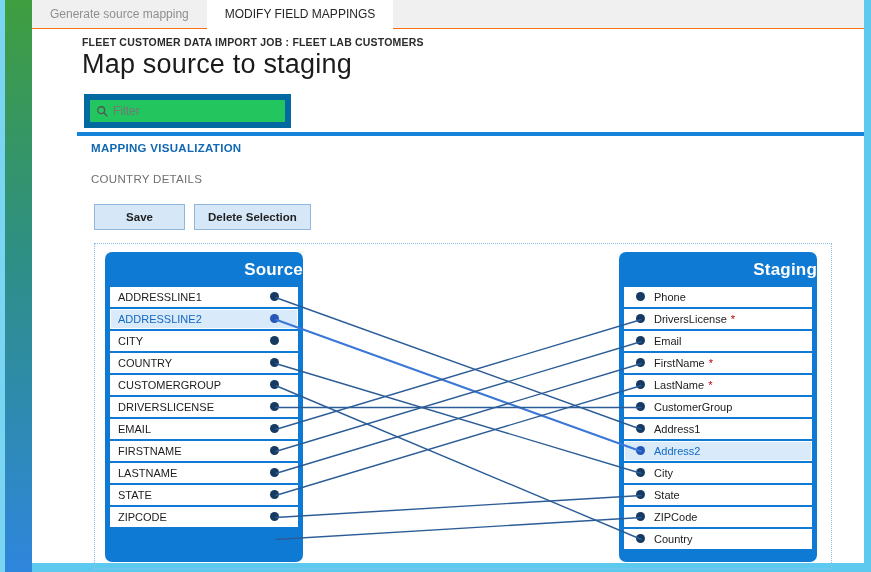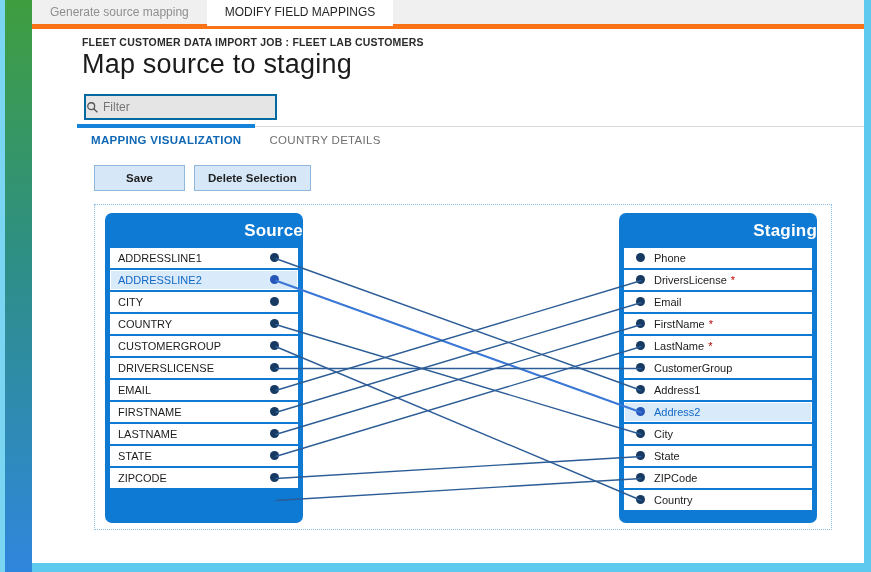--- a/index.html
+++ b/index.html
@@ -8,38 +8,38 @@
 
   
   .cyan-left{position:absolute;left:0;top:0;width:5px;height:100%;background:#79d5f2;}
   .gradient-bar{position:absolute;left:5px;top:0;width:27px;height:100%;
     background:linear-gradient(180deg,#3f9e3f 0%,#2e8f85 45%,#2f86dd 100%);}
   .cyan-right{position:absolute;right:0;top:0;width:7px;height:100%;background:#5ec9ee;}
   .cyan-bottom{position:absolute;left:32px;right:0;bottom:0;height:9px;background:#5ec9ee;}
 
   
   .tabbar{position:absolute;left:32px;top:0;right:7px;height:29px;background:#f0f0f0;
-    display:flex;align-items:stretch;border-bottom:5px solid #f97316;box-sizing:border-box;}
+    display:flex;align-items:stretch;border-bottom:1px solid #f97316;box-sizing:border-box;}
   .top-tab{display:flex;align-items:center;padding:0 18px;font-size:12px;color:#8f8f8f;cursor:default;}
   .top-tab.active{background:#ffffff;color:#262626;position:relative;box-shadow:0 2px 0 #ffffff;}
 
   
   .page{position:absolute;left:32px;top:29px;right:7px;bottom:9px;background:#ffffff;padding:4px 0 0 45px;box-sizing:border-box;}
   .breadcrumb{font-size:10.5px;font-weight:600;color:#2b2b2b;letter-spacing:.2px;margin:3px 0 0 5px;}
   .page-title{font-size:27px;font-weight:300;color:#1b1b1b;margin:1px 0 14px 5px;letter-spacing:.2px;}
 
-  .filter-wrap{display:flex;align-items:center;width:189px;height:22px;border:2px solid #0369a1;
-    background:#e5e5e5;margin-left:7px;box-sizing:content-box;}
+  .filter-wrap{display:flex;align-items:center;width:189px;height:22px;border:6px solid #0369a1;
+    background:#22c55e;margin-left:7px;padding-left:6px;box-sizing:content-box;}
   .filter-wrap input{border:none;outline:none;flex:1;font-size:12px;font-family:"Liberation Sans",sans-serif;
     color:#333;padding:0 4px;background:transparent;min-width:0;}
   .filter-wrap input::placeholder{color:#767676;}
   .search-icon{display:inline-flex;width:13px;height:13px;flex:none;}
 
   
-  .view-tabs{position:relative;display:flex;margin-top:4px;}
+  .view-tabs{position:relative;display:flex;margin-top:4px;flex-direction:column;}
   .view-tabs::before{content:'';position:absolute;top:2px;left:0;right:0;height:1px;background:#dadada;}
   .vtab{position:relative;padding:10px 14px 9px 14px;font-size:11.5px;color:#6f6f6f;letter-spacing:.3px;cursor:default;}
   .vtab.active{color:#1068b5;font-weight:700;background:#ffffff;}
   .vtab.active::before{content:'';position:absolute;top:0;left:0;right:0;height:4px;background:#1583d7;}
 
   
   .toolbar{display:flex;gap:9px;margin:10px 0 0 17px;}
   .btn{height:26px;background:#d6e8f8;border:1px solid #8fb8dc;font-family:"Liberation Sans",sans-serif;
     font-size:11.5px;font-weight:600;color:#1f1f1f;cursor:default;}
   .btn.save{width:91px;}

